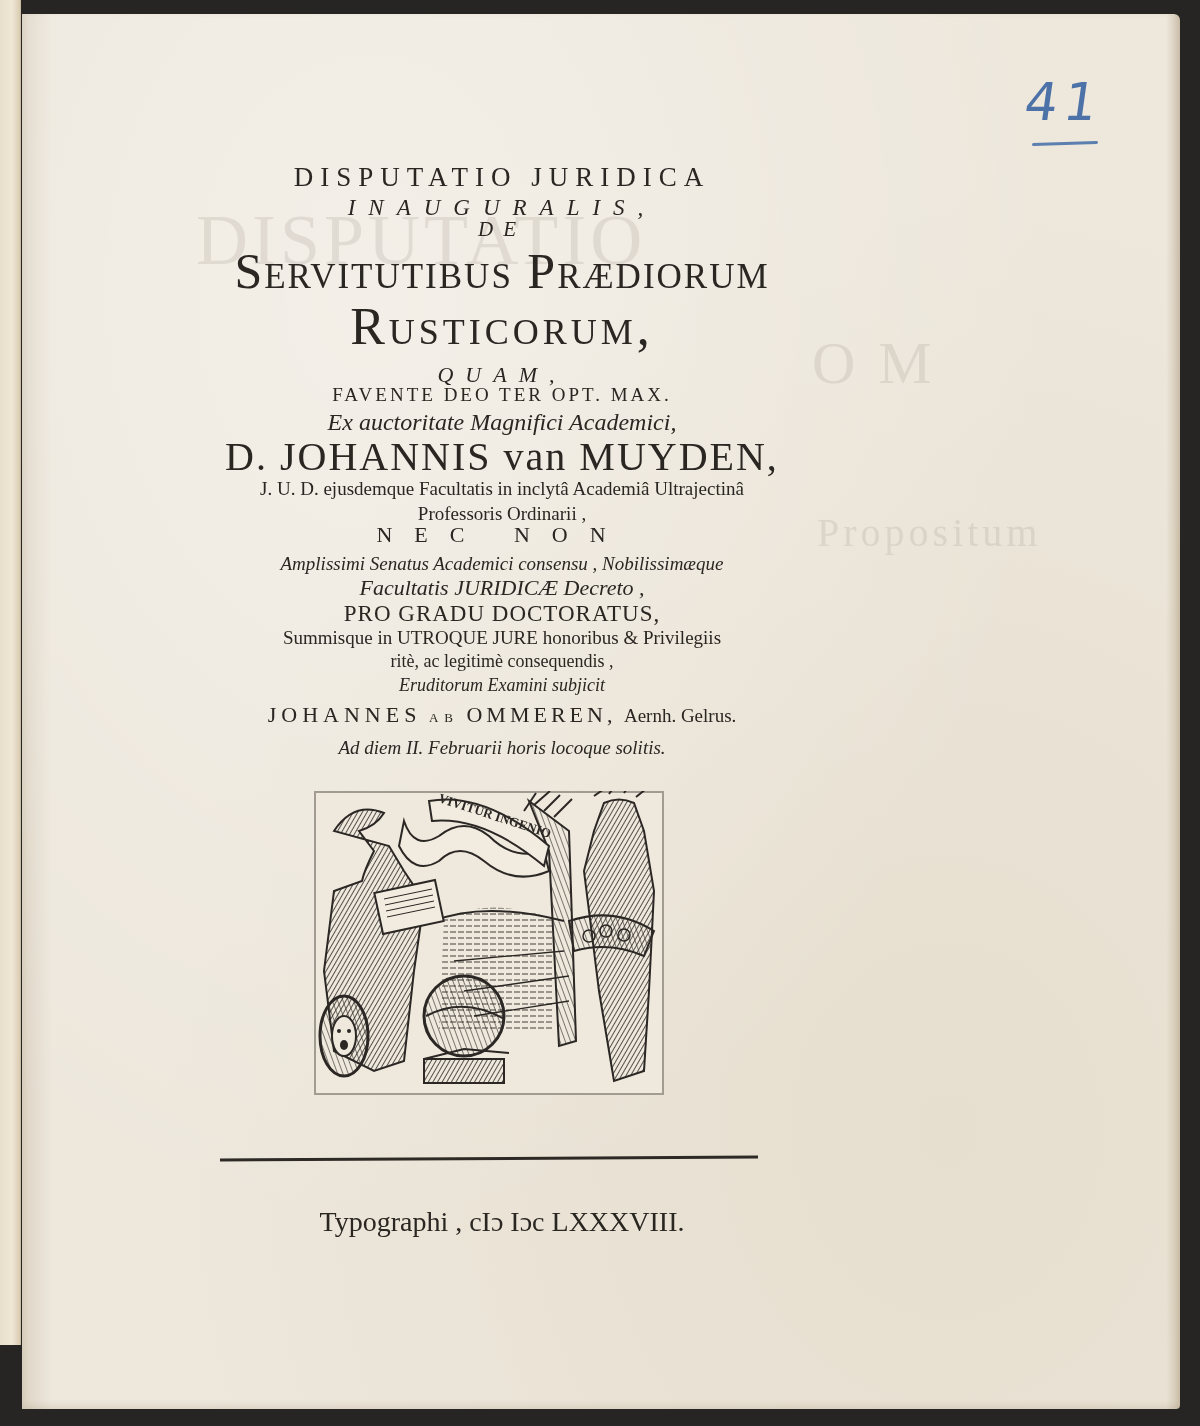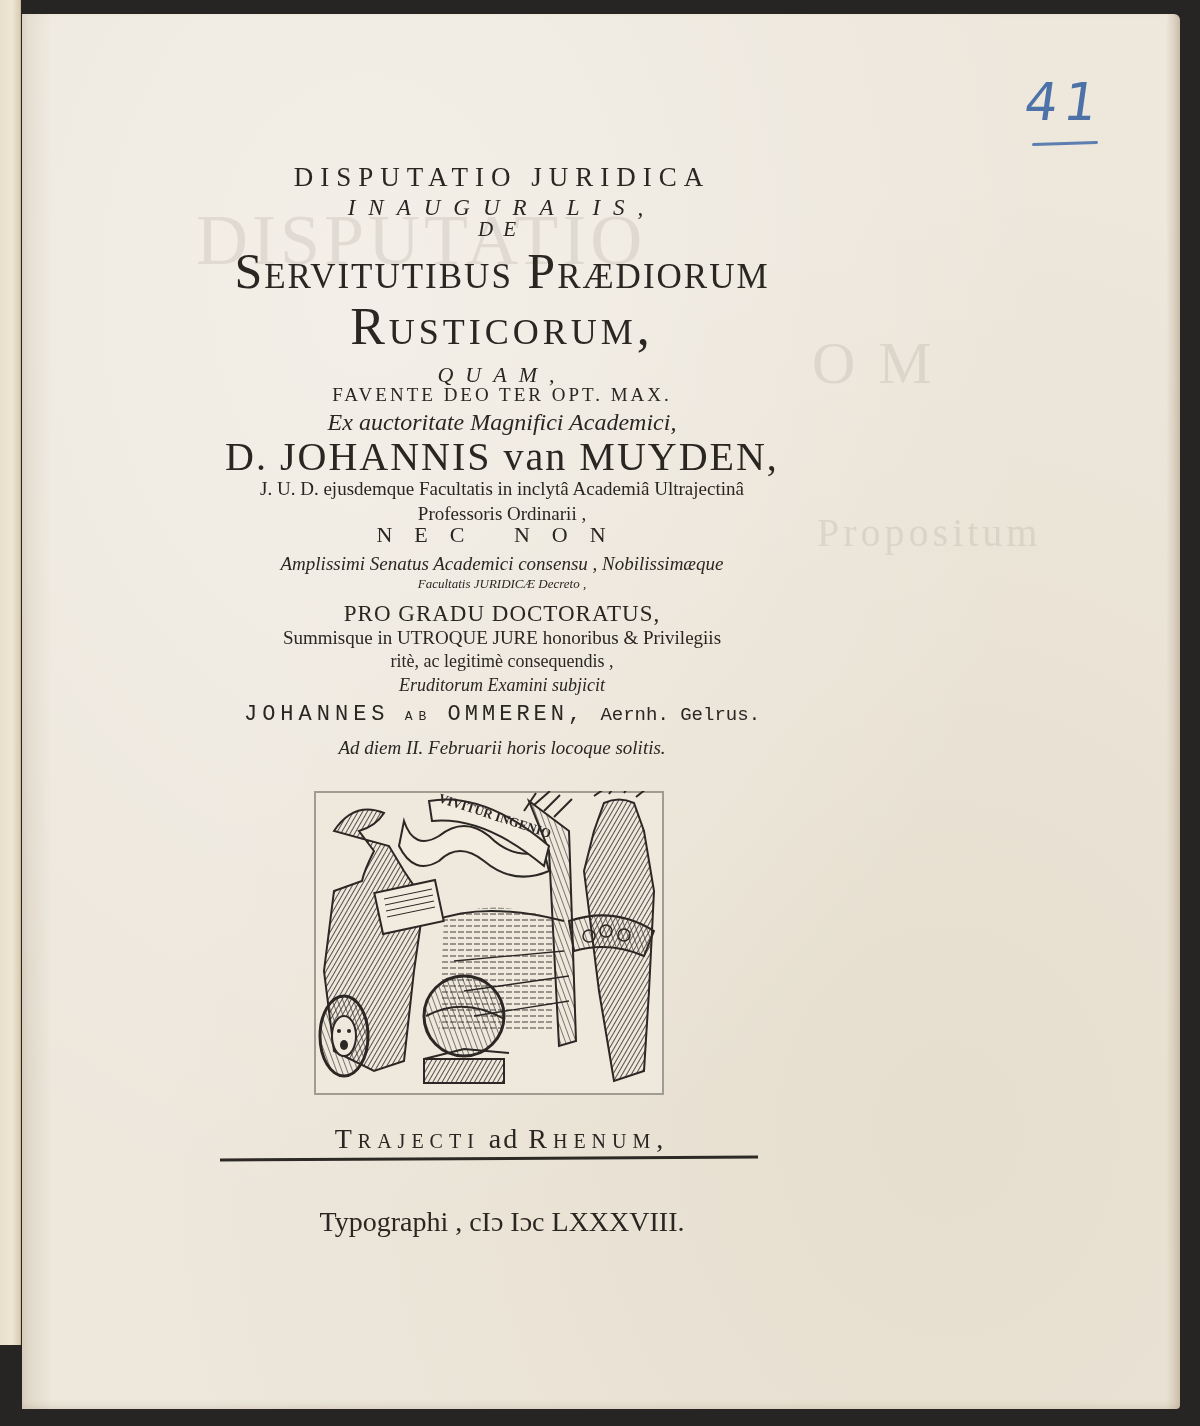--- a/index.html
+++ b/index.html
@@ -84,26 +84,26 @@
     .l-servitutibus { top: 232px; font-size: 50px; letter-spacing: 2px; font-variant: small-caps; }
     .l-rusticorum { top: 287px; font-size: 52px; letter-spacing: 4px; font-variant: small-caps; }
     .l-quam { top: 350px; font-size: 22px; letter-spacing: 12px; }
     .l-favente { top: 371px; font-size: 19px; letter-spacing: 3px; text-align: center; }
     .l-ex { top: 396px; font-size: 24px; }
     .l-johannis { top: 423px; font-size: 40px; letter-spacing: 2px; }
     .l-jud { top: 465px; font-size: 19px; }
     .l-prof { top: 490px; font-size: 19px; }
     .l-necnon { top: 510px; font-size: 22px; letter-spacing: 22px; }
     .l-ampl { top: 540px; font-size: 19px; }
-    .l-facult { top: 563px; font-size: 13px; }
+    .l-facult { top: 563px; font-size: 22px; }
     .l-pro { top: 588px; font-size: 23px; letter-spacing: 1px; }
     .l-summ { top: 614px; font-size: 19px; text-align: center; }
     .l-rite { top: 638px; font-size: 18px; }
     .l-erud { top: 662px; font-size: 18px; }
-    .l-ommeren { top: 690px; font-size: 22px; letter-spacing: 2px; font-family: Liberation Mono, monospace; }
+    .l-ommeren { top: 690px; font-size: 22px; letter-spacing: 2px; }
     .l-addiem { top: 724px; font-size: 19px; }
     .woodcut {
       position: absolute;
       left: 292px;
       top: 777px;
       width: 350px;
       height: 304px;
     }
     .l-trajecti { top: 1111px; font-size: 28px; letter-spacing: 2px; }
     .rule {
@@ -199,21 +199,16 @@
     <path d="M255 130 Q 300 115 340 140 L 330 165 Q 295 150 260 160 Z" fill="url(#hatch2)" stroke="#2b2724" stroke-width="2"></path>
     <circle cx="275" cy="145" r="6" fill="none" stroke="#2b2724" stroke-width="1.5"></circle>
     <circle cx="292" cy="140" r="6" fill="none" stroke="#2b2724" stroke-width="1.5"></circle>
     <circle cx="310" cy="144" r="6" fill="none" stroke="#2b2724" stroke-width="1.5"></circle>
     <path d="M90 30 Q 100 60 125 45 Q 150 25 175 45 Q 200 70 230 60 L 235 80 Q 200 95 170 70 Q 145 50 125 70 Q 100 85 85 55 Z" fill="#f2ece0" stroke="#2b2724" stroke-width="2"></path>
     <path d="M115 10 Q 170 0 235 55 L 230 75 Q 170 25 118 30 Z" fill="#f2ece0" stroke="#2b2724" stroke-width="2"></path>
     <text x="120" y="26" font-family="Liberation Serif, serif" font-size="13" font-weight="bold" fill="#2b2724" transform="rotate(18 170 30)">VIVITUR INGENIO</text>
     <rect x="1" y="1" width="348" height="302" fill="none" stroke="#2b2724" stroke-width="2" opacity="0.4"></rect>
   </svg>
 
-  <div class="tp l-trajecti">
-    <span class="sc spaced">Trajecti</span>
-    <span>ad</span>
-    <span class="sc spaced">Rhenum,</span>
-  </div>
   <div class="rule"></div>
   <div class="tp l-typographi">Typographi , cIɔ Iɔc LXXXVIII.</div>
 
 </div>
 
 </body></html>

